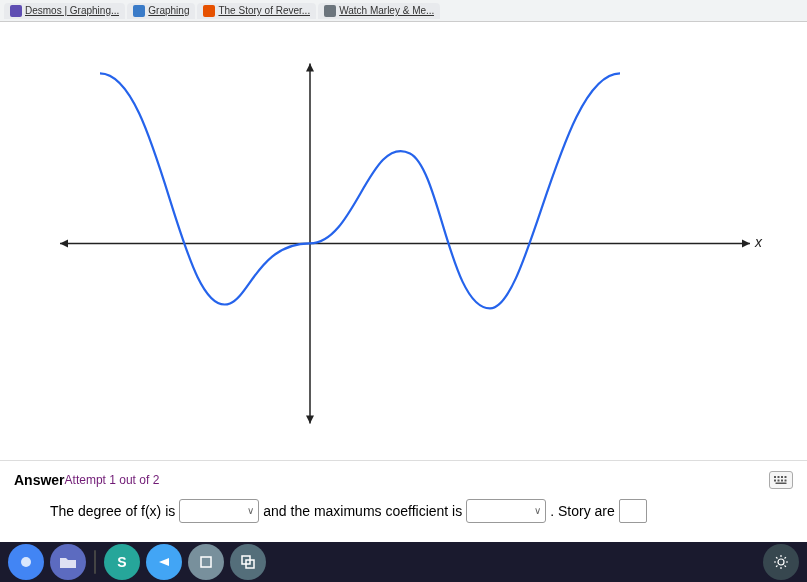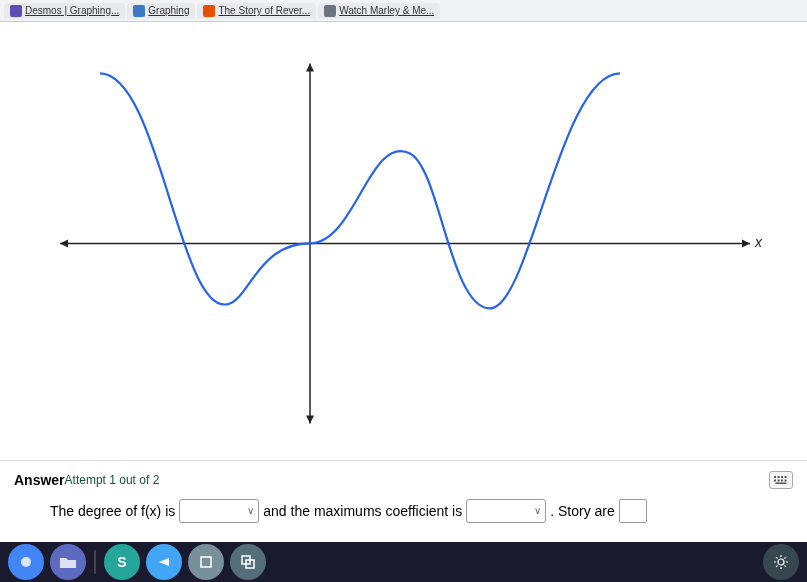--- a/index.html
+++ b/index.html
@@ -84,21 +84,21 @@
     }
 
     .answer-label {
       font-weight: bold;
       font-size: 14px;
       color: #000;
     }
 
     .attempt-label {
       font-size: 12px;
-      color: #14532d;
+      color: #701a75;
     }
 
     .keyboard-icon-btn {
       margin-left: auto;
       width: 24px;
       height: 18px;
       border: 1px solid #aaa;
       border-radius: 3px;
       background: #f5f5f5;
       cursor: pointer;

